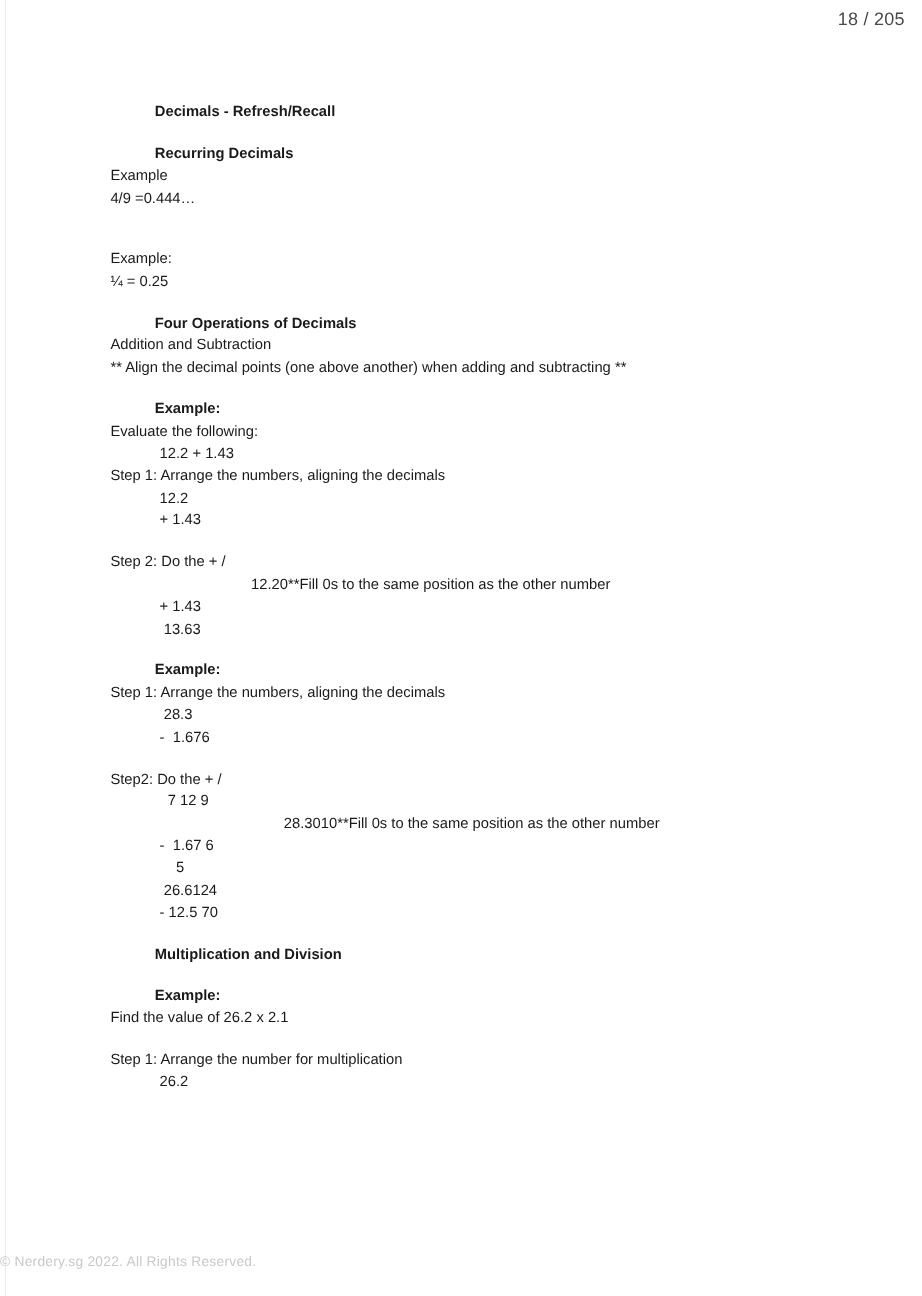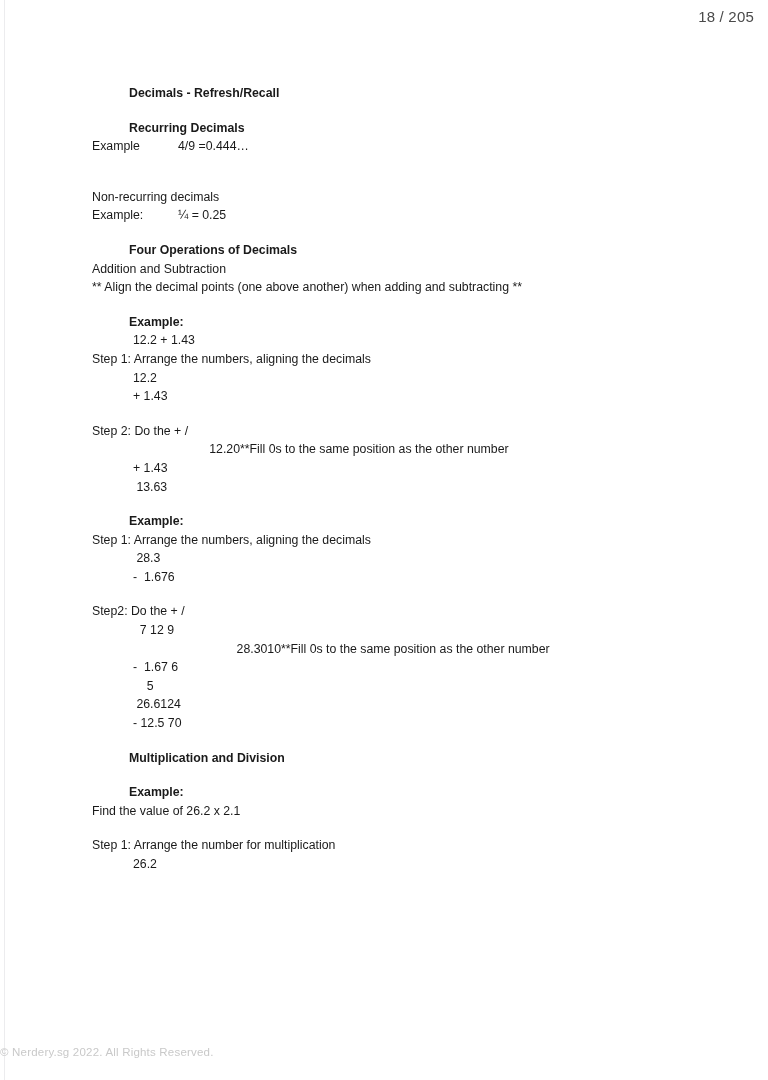--- a/index.html
+++ b/index.html
@@ -64,21 +64,21 @@
     font-size: 12.3px;
     line-height: 18.6px;
     white-space: pre;
   }
   .b { font-weight: bold; margin-left: 37px; }
   .gap-lg { height: 16px; }
 
   .ind-1 { padding-left: 41px; }
 
   
-  .col-wrap { display: flex; }
+  .col-wrap { display: flex; flex-direction: column; }
   .col-a { width: 86px; flex: none; }
   .col-a-narrow { width: 86px; flex: none; }
 
   
   .annot-row { display: flex; text-align: right; }
   .annot-num { width: 148px; flex: none; padding-left: 41px; box-sizing: border-box; }
 
   .footer {
     position: absolute;
     left: 0;
@@ -105,33 +105,33 @@
 
   <div class="line b">Recurring Decimals</div>
   <div class="line col-wrap">
     <span class="col-a">Example</span>
     <span>4/9 =0.444…</span>
   </div>
   <div class="gap-lg"></div>
 
   <div class="gap-lg"></div>
 
-  <div class="line">Non-recurring decimals</div>
   <div class="line col-wrap">
     <span class="col-a-narrow">Example:</span>
     <span>¼ = 0.25</span>
   </div>
   <div class="gap-lg"></div>
 
   <div class="line b">Four Operations of Decimals</div>
   <div class="line">Addition and Subtraction</div>
   <div class="line">** Align the decimal points (one above another) when adding and subtracting **</div>
   <div class="gap-lg"></div>
 
   <div class="line b">Example:</div>
+  <div class="line">Evaluate the following:</div>
   <div class="line ind-1">12.2 + 1.43</div>
   <div class="line">Step 1: Arrange the numbers, aligning the decimals</div>
   <div class="line ind-1">12.2</div>
   <div class="line ind-1">+ 1.43</div>
   <div class="gap-lg"></div>
 
   <div class="line">Step 2: Do the + /</div>
   <div class="line annot-row">
     <span class="annot-num">12.20</span>
     <span>**Fill 0s to the same position as the other number</span>

